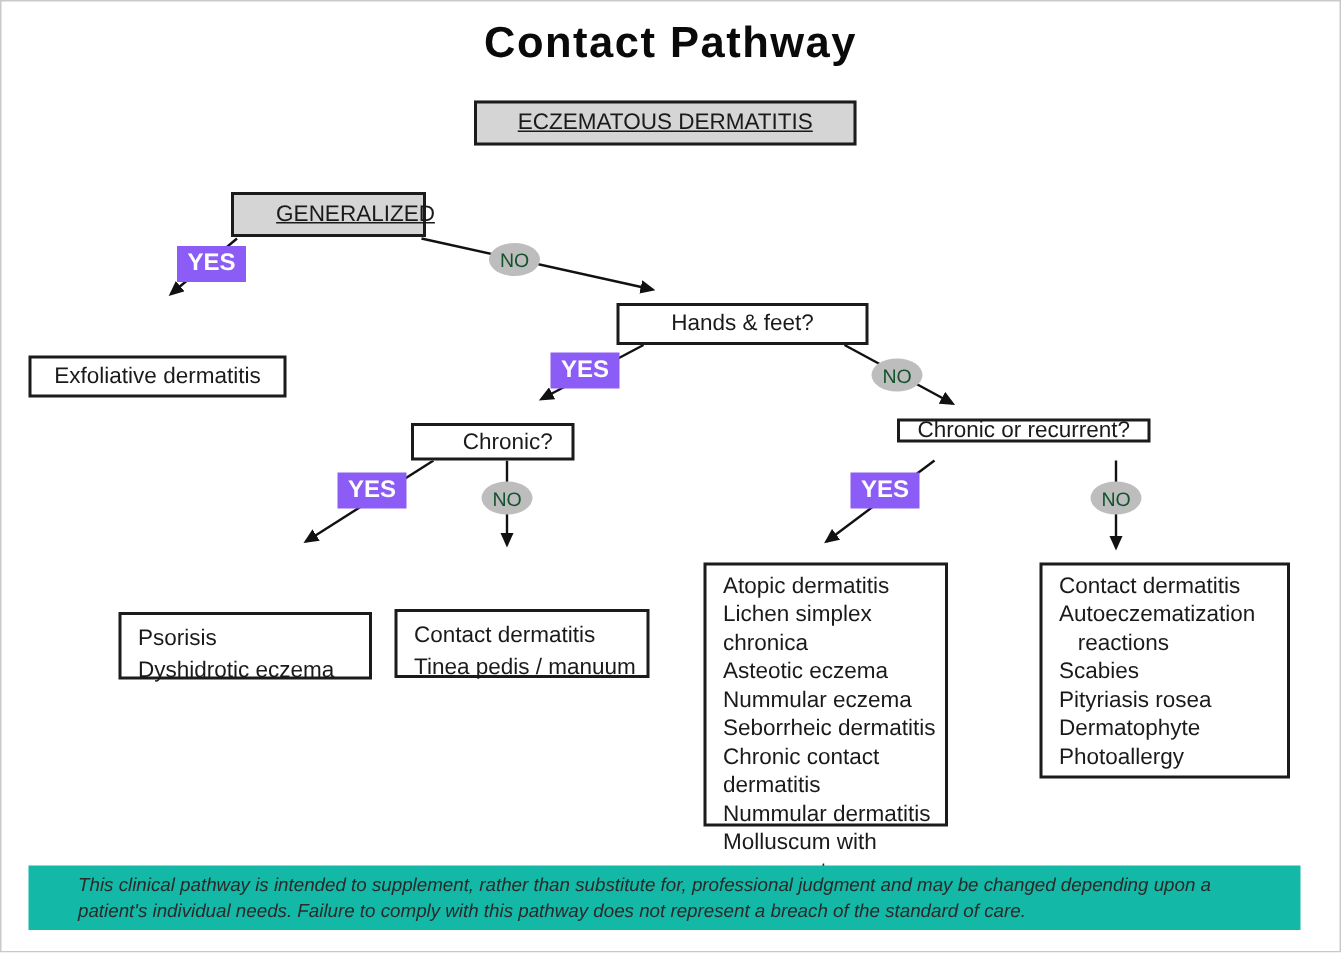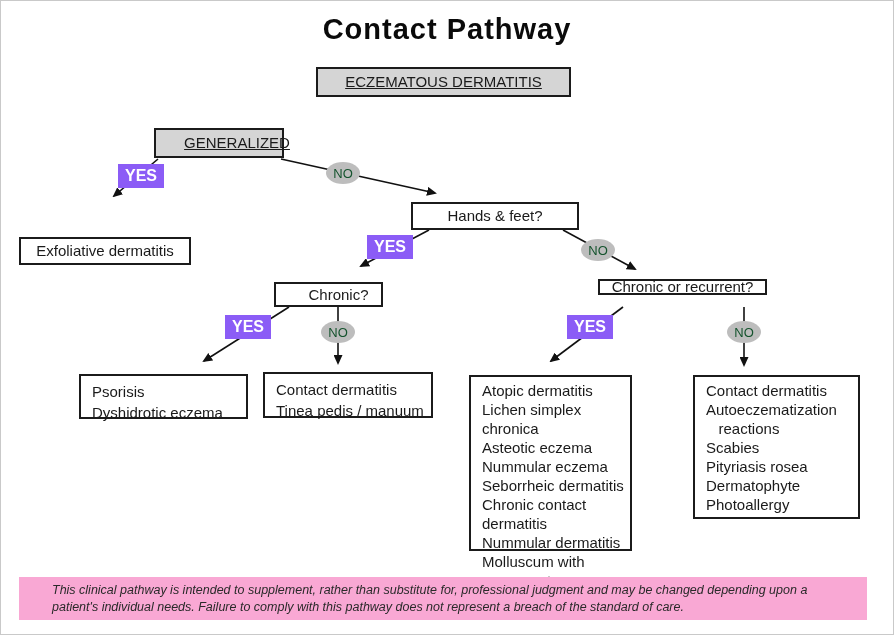--- a/index.html
+++ b/index.html
@@ -37,21 +37,21 @@
     line-height: 1.15;
   }
   .node.gray { background: #d5d5d5; text-decoration: underline; }
   .node.list {
     display: block;
     text-align: left;
     white-space: pre-wrap;
     padding: 4px 6px 2px 11px;
     line-height: 19px;
   }
-  .node.list.loose { line-height: 21px; padding-top: 5px; }
+  .node.list.loose { line-height: 21px; padding-top: 5px; margin-top: 34px; }
   .yes {
     position: absolute;
     z-index: 3;
     background: #8b5cf6;
     color: #ffffff;
     font-size: 16px;
     font-weight: bold;
     padding: 2px 7px 3px 7px;
     line-height: 1.2;
   }
@@ -65,21 +65,21 @@
     font-size: 13px;
     display: flex;
     align-items: center;
     justify-content: center;
   }
   .disclaimer {
     position: absolute;
     z-index: 2;
     left: 18px; top: 576px;
     width: 848px; height: 43px;
-    background: #f9a8d4;
+    background: #14b8a6;
     color: #2a2a2a;
     font-size: 12.5px;
     font-style: italic;
     line-height: 17px;
     padding: 5px 24px 0 33px;
   }
 </style>
 </head>
 <body>
 

